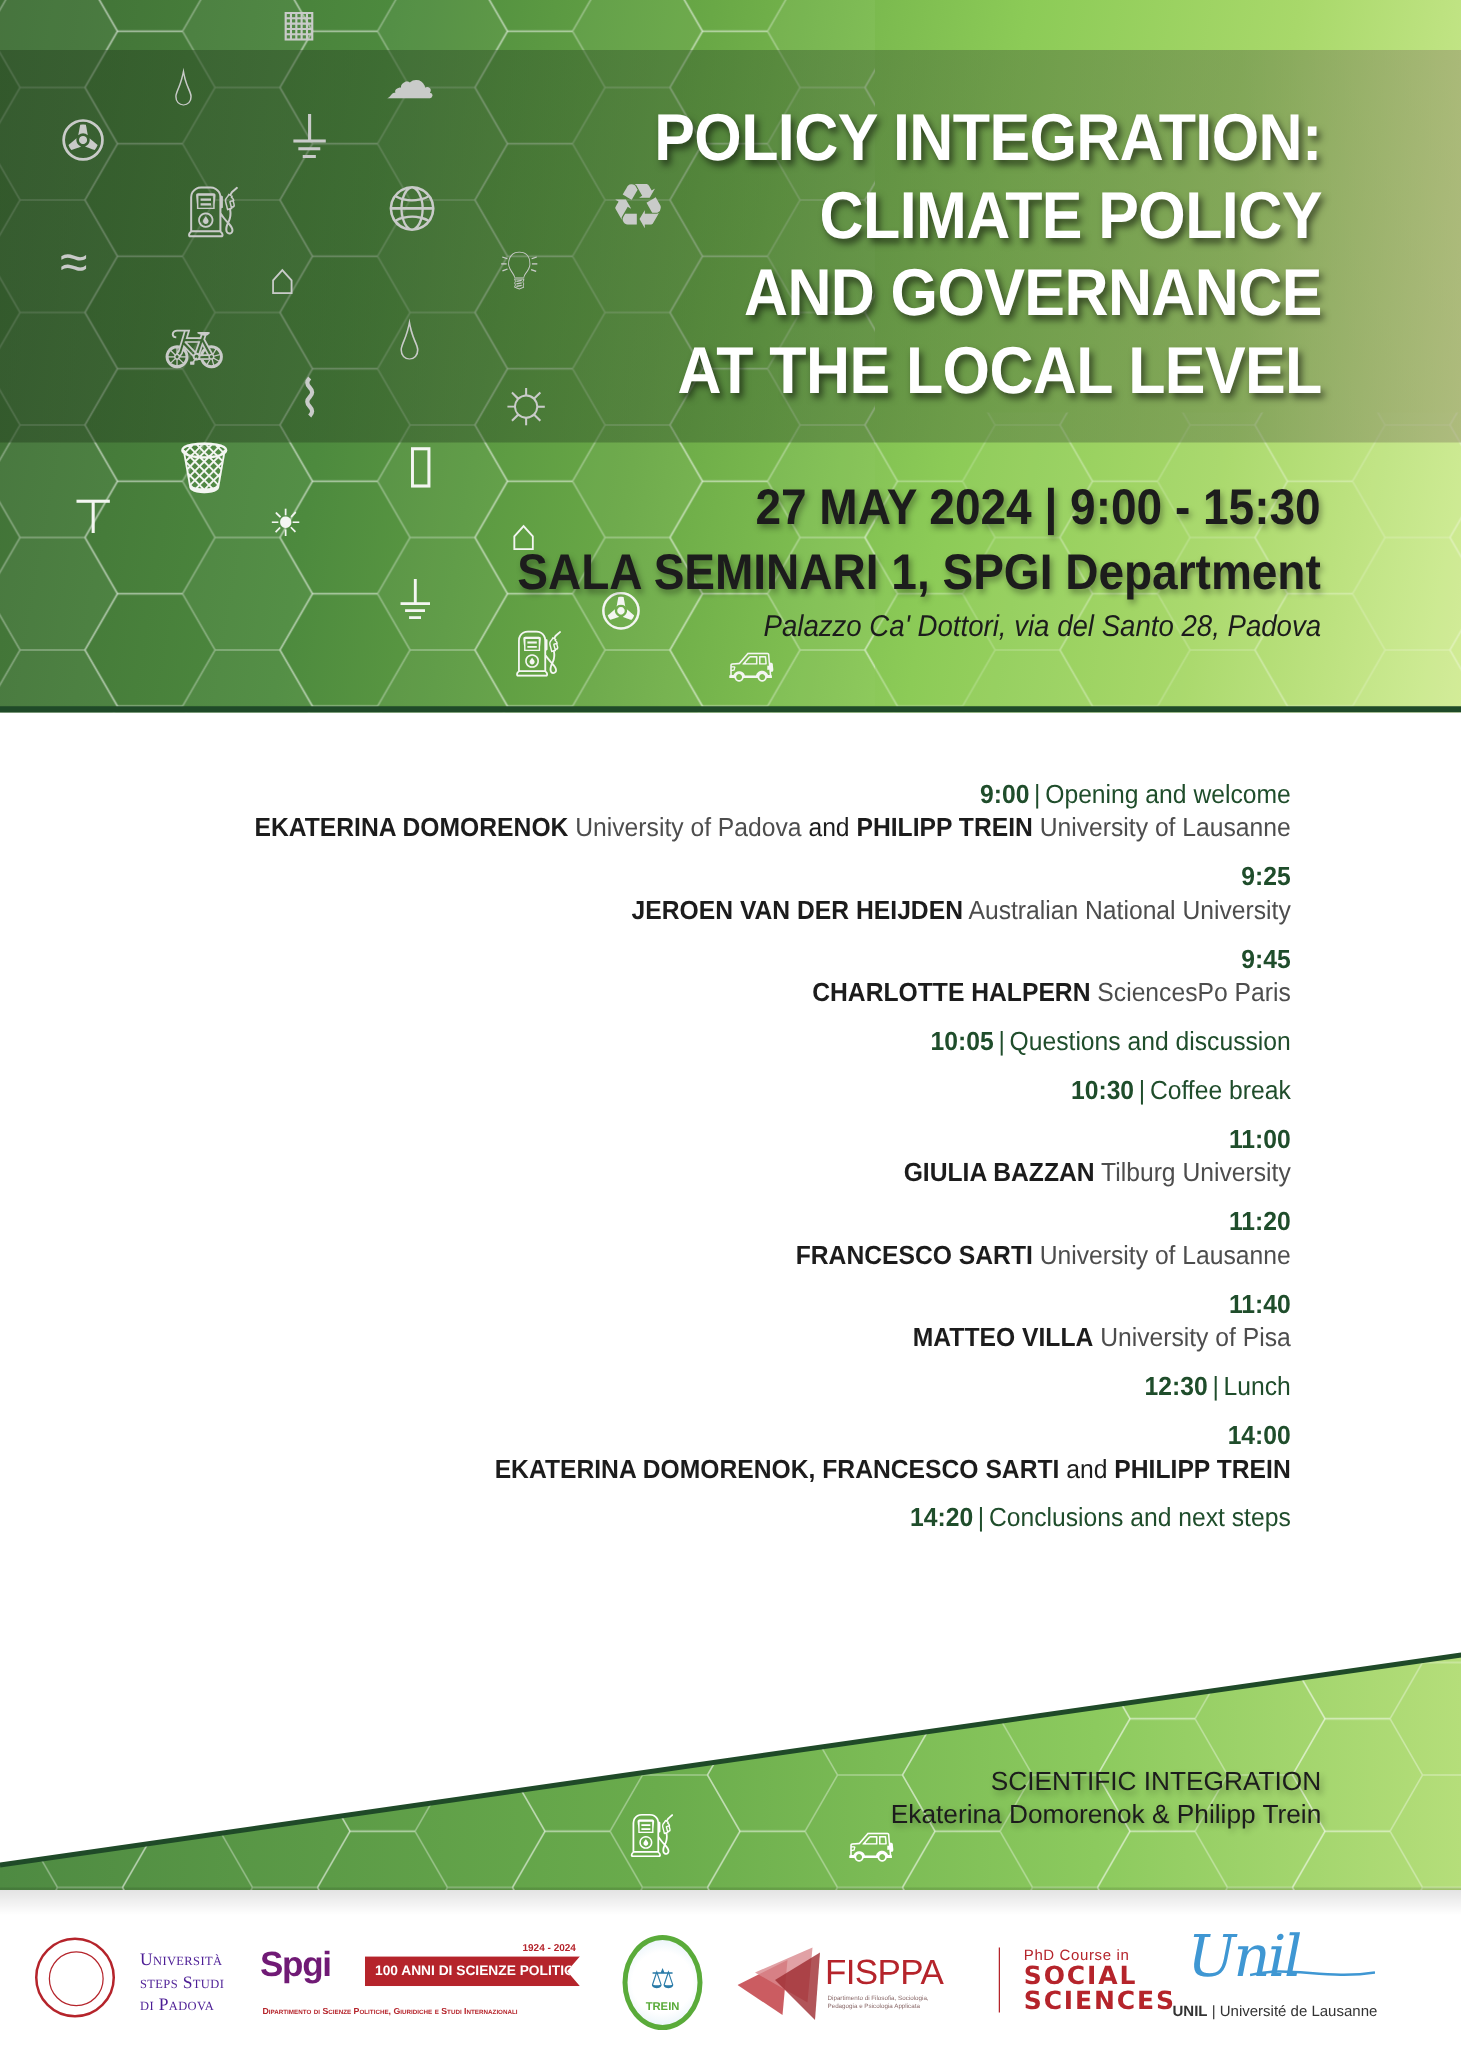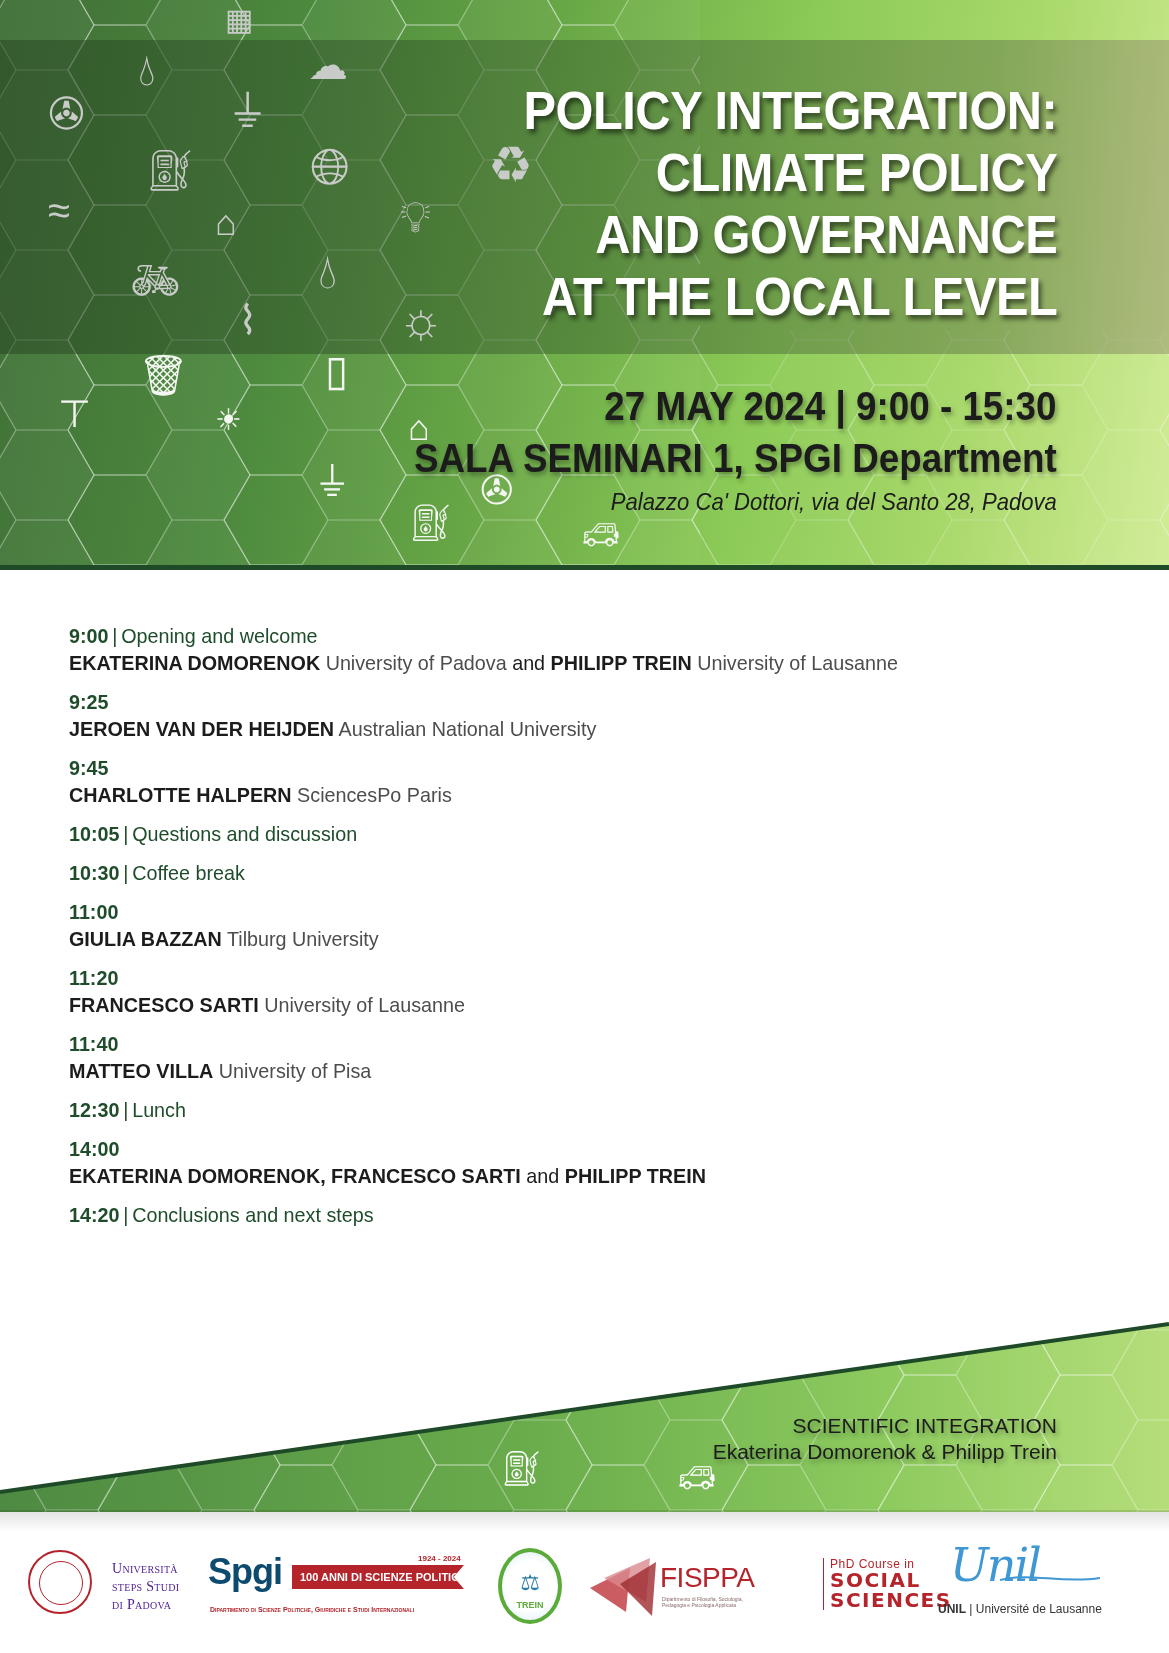--- a/index.html
+++ b/index.html
@@ -37,21 +37,21 @@
   .venue-line { top: 436px; font-size: 40px; }
   .address-line {
     position: absolute; right: 112px; top: 488px; color: #1c1c1c; font-style: italic;
     font-size: 24px; white-space: nowrap; transform: scaleX(0.92); transform-origin: right center;
   }
 
   .icon-glyph { position: absolute; color: #c9cbc9; font-size: 46px; line-height: 1; text-align: center; }
   .icon-glyph.white { color: #f4f6f2; }
 
   
-  .program { position: absolute; left: 69px; top: 622px; width: 1040px; }
+  .program { position: absolute; left: 55px; top: 622px; width: 1040px; text-align: right; }
   .slot { margin-bottom: 12px; }
   .slot .time-line { color: #1f4d2b; font-size: 21px; line-height: 27px; transform: scaleX(0.94); transform-origin: left center; white-space: nowrap; }
   .slot .time { font-weight: bold; }
   .slot .sep { font-weight: normal; margin: 0 4px; }
   .slot .label { font-weight: normal; }
   .slot .speakers { font-size: 21px; line-height: 27px; color: #1c1c1c; transform: scaleX(0.94); transform-origin: left center; }
   .slot .speakers b { font-weight: bold; color: #1c1c1c; }
   .slot .speakers .aff { color: #4d4d4d; }
   .slot .speakers .conj { color: #1c1c1c; }
 
@@ -77,40 +77,40 @@
   }
   .unipd-seal::after {
     content: ""; position: absolute; left: 9px; top: 9px; width: 42px; height: 42px; border-radius: 50%;
     border: 1px solid #b5242b;
   }
   .unipd-text {
     left: 112px; top: 20px; color: #4c1d95; font-family: "Liberation Serif", serif; font-size: 14px; line-height: 18px;
     font-variant: small-caps; letter-spacing: 0.3px;
   }
   .spgi-word {
-    left: 208px; top: 14px; color: #0c4a6e; font-weight: bold; font-size: 36px; line-height: 36px; letter-spacing: -1px;
+    left: 208px; top: 14px; color: #701a75; font-weight: bold; font-size: 28px; line-height: 36px; letter-spacing: -1px;
   }
   .spgi-years { left: 418px; top: 14px; color: #b5242b; font-size: 8px; font-weight: bold; }
   .spgi-banner {
     left: 292px; top: 25px; width: 172px; height: 24px; background: #b5242b; color: #fff;
     font-size: 11px; font-weight: bold; line-height: 24px; padding-left: 8px; white-space: nowrap;
     clip-path: polygon(0 0, 100% 0, 94% 50%, 100% 100%, 0 100%);
   }
   .spgi-dept { left: 210px; top: 66px; color: #b5242b; font-size: 7px; font-weight: bold; font-variant: small-caps; white-space: nowrap; }
   .oses {
     left: 498px; top: 8px; width: 64px; height: 76px; border-radius: 50%;
     border: 4px solid #5aab3a; background: radial-gradient(circle, #ffffff 55%, #d9ecf5 100%);
   }
   .oses-label { position: absolute; left: 0; bottom: 10px; width: 100%; text-align: center; color: #5aab3a; font-size: 9px; font-weight: bold; }
   .oses-figure { position: absolute; left: 0; top: 18px; width: 100%; text-align: center; color: #2a7ba8; font-size: 22px; }
   .fisppa-shape { left: 590px; top: 14px; width: 70px; height: 64px; }
   .fisppa-word { left: 660px; top: 24px; color: #b5242b; font-size: 28px; line-height: 28px; letter-spacing: -0.5px; }
   .fisppa-sub { left: 662px; top: 56px; color: #8a6a6a; font-size: 5px; line-height: 6px; white-space: nowrap; }
   .phd {
-    left: 823px; top: 18px; border-left: 1.5px solid #b5242b; padding-left: 6px;
+    left: 799px; top: 18px; border-left: 1.5px solid #b5242b; padding-left: 19px;
   }
   .phd .small { color: #b5242b; font-size: 12px; line-height: 12px; letter-spacing: 0.5px; }
   .phd .big { color: #b5242b; font-size: 20px; line-height: 20px; font-weight: bold; letter-spacing: 1.5px; font-family: "DejaVu Sans", sans-serif; }
   .unil-script { left: 950px; top: 0px; color: #3f97d3; font-family: "DejaVu Serif", serif; font-style: italic; font-size: 46px; line-height: 50px; letter-spacing: -2px; }
   .unil-swoosh { left: 1000px; top: 30px; width: 100px; height: 14px; }
   .unil-caption { left: 938px; top: 62px; color: #333; font-size: 12px; white-space: nowrap; }
   .unil-caption b { font-weight: bold; }
 </style>
 </head>
 <body>

